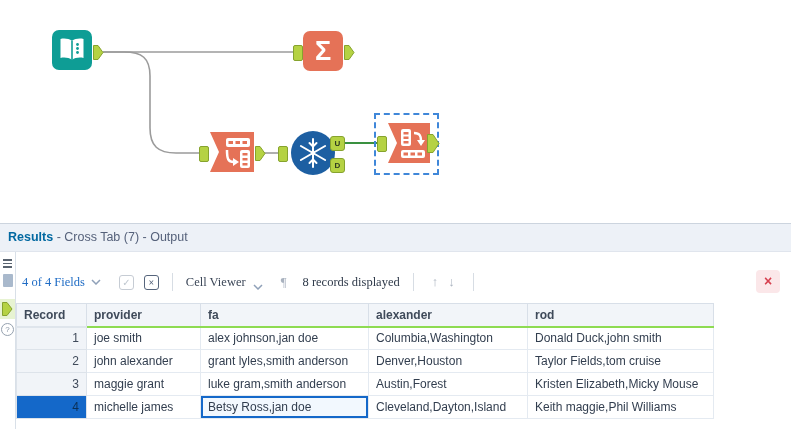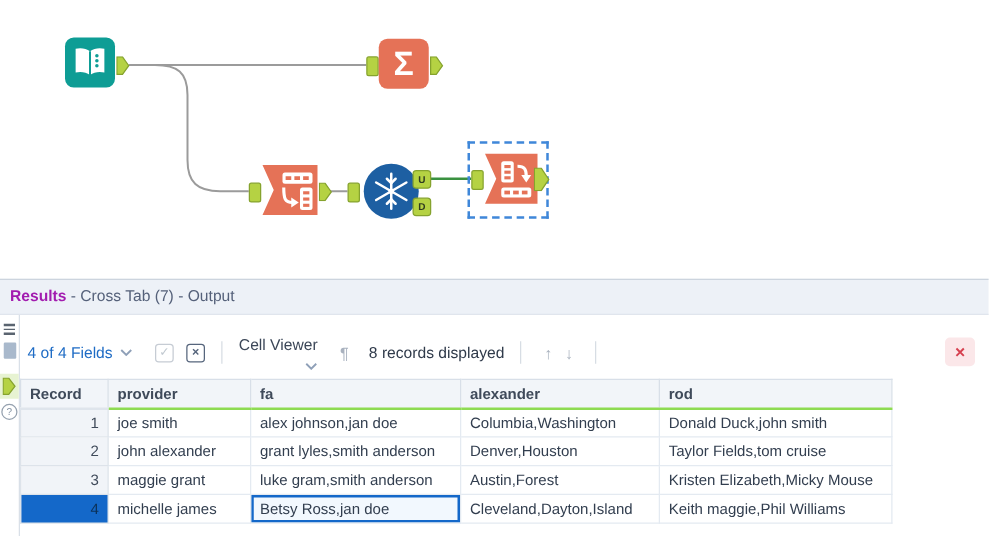--- a/index.html
+++ b/index.html
@@ -20,35 +20,35 @@
              border:1px solid #86a32e;border-radius:2px;}
   .anchor-lbl{position:absolute;width:13px;height:13px;background:#b5d243;border:1px solid #86a32e;
               border-radius:3px;font-size:8px;font-weight:bold;color:#2e3a1f;text-align:center;
               line-height:13px;}
   .sel-box{position:absolute;border:2px dashed #3f87d9;background:transparent;}
   
   #results{position:absolute;left:0;top:223px;width:791px;height:206px;background:#fff;}
   .results-header{height:27px;background:#edf1f7;border-top:1px solid #ccd4de;
                   border-bottom:1px solid #e0e5ed;line-height:27px;padding-left:8px;
                   font-size:12.5px;color:#55617a;}
-  .results-header b{color:#a21caf;}
+  .results-header b{color:#0369a1;}
   .results-body{position:relative;height:178px;}
   .strip{position:absolute;left:0;top:0;width:15px;height:178px;background:#fff;
          border-right:1px solid #d9e0e8;}
   .hamburger{position:absolute;left:3px;top:7px;width:9px;}
   .hamburger i{display:block;height:1.5px;background:#5a6470;margin-bottom:2px;}
   .gray-sq{position:absolute;left:3px;top:22px;width:10px;height:13px;background:#a9b9cc;border-radius:1px;}
   .out-row{position:absolute;left:0;top:47px;width:15px;height:20px;background:#e7f3d2;}
   .q-mark{position:absolute;left:1px;top:71px;width:11px;height:11px;border:1px solid #95a1af;
           border-radius:50%;font-size:8px;color:#8492a2;text-align:center;line-height:11px;}
   
   .toolbar{position:absolute;left:16px;top:17px;height:26px;display:flex;align-items:center;
-           font-size:12.5px;white-space:nowrap;}
+           font-size:12.5px;white-space:nowrap;font-family:Liberation Serif, serif;}
   .dd-blue{color:#1f6cc5;margin-left:6px;display:flex;align-items:center;gap:6px;cursor:pointer;}
-  .dd-dark{color:#3c4758;display:flex;align-items:flex-end;gap:7px;cursor:pointer;flex-direction:column;}
+  .dd-dark{color:#3c4758;display:flex;align-items:flex-end;gap:7px;cursor:pointer;}
   .chev{width:10px;height:6px;}
   .tb-icon{width:15px;height:15px;border-radius:3px;text-align:center;line-height:14px;
            font-size:10px;box-sizing:border-box;}
   .icon-check{border:1px solid #c6ccd4;color:#bfc7cf;margin-left:18px;}
   .icon-xbox{border:1px solid #56657c;color:#56657c;margin-left:10px;font-weight:bold;}
   .tb-sep{width:1px;height:18px;background:#d7dde4;margin:0 13px;}
   .pilcrow{color:#a9b2bf;font-size:13px;margin-right:16px;}
   .records{color:#2f3a4a;}
   .nav-arrow{color:#aab3bf;font-size:13px;margin:0 5px;}
   .close-btn{position:absolute;right:11px;top:18px;width:24px;height:23px;background:#fbe7e9;

